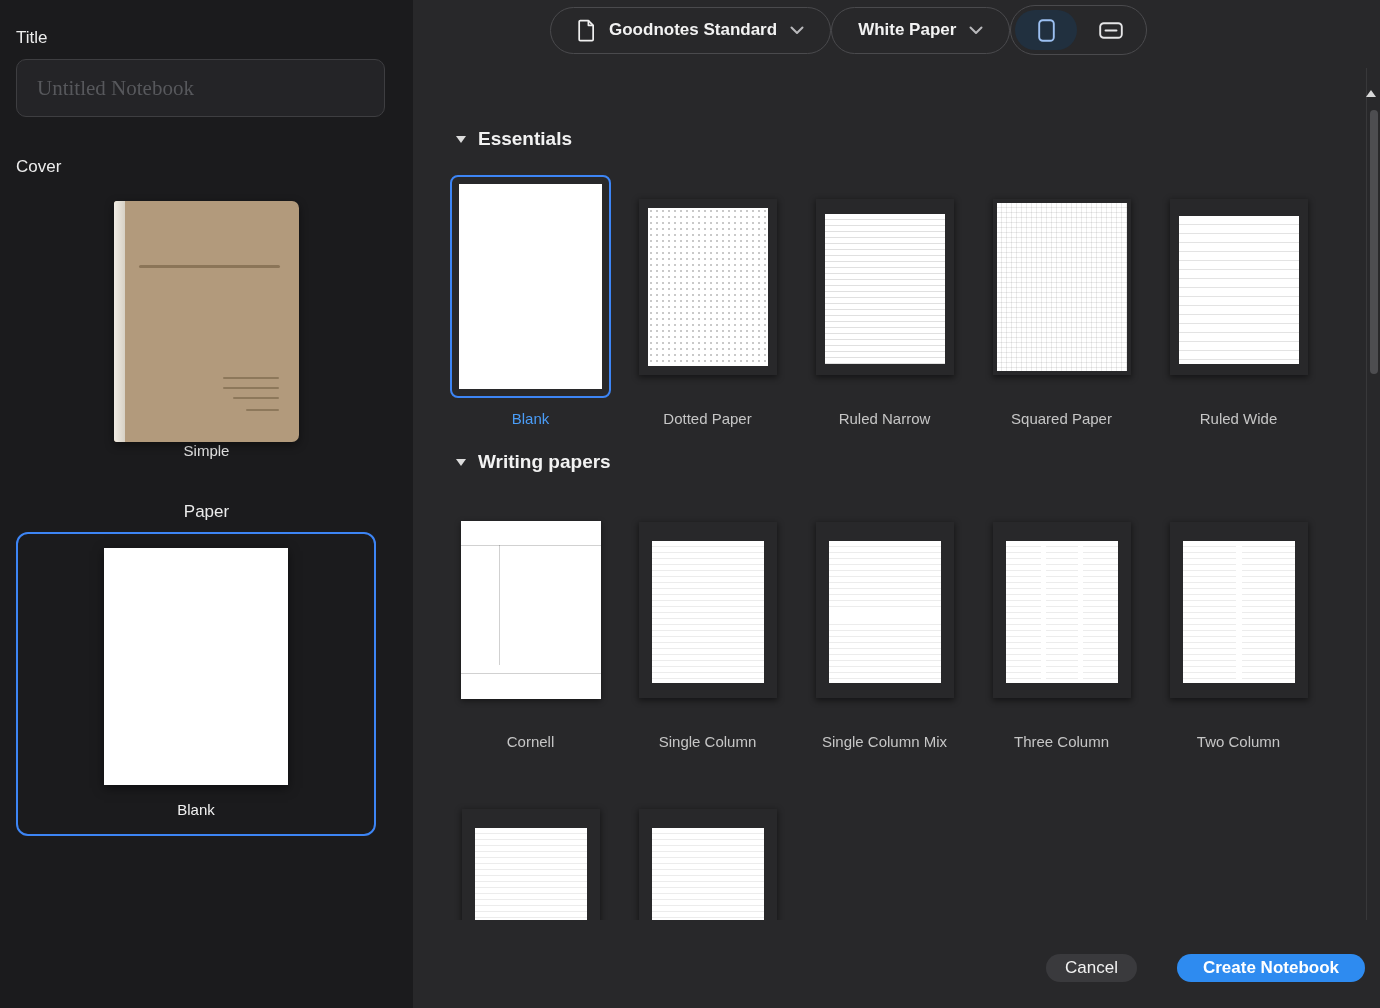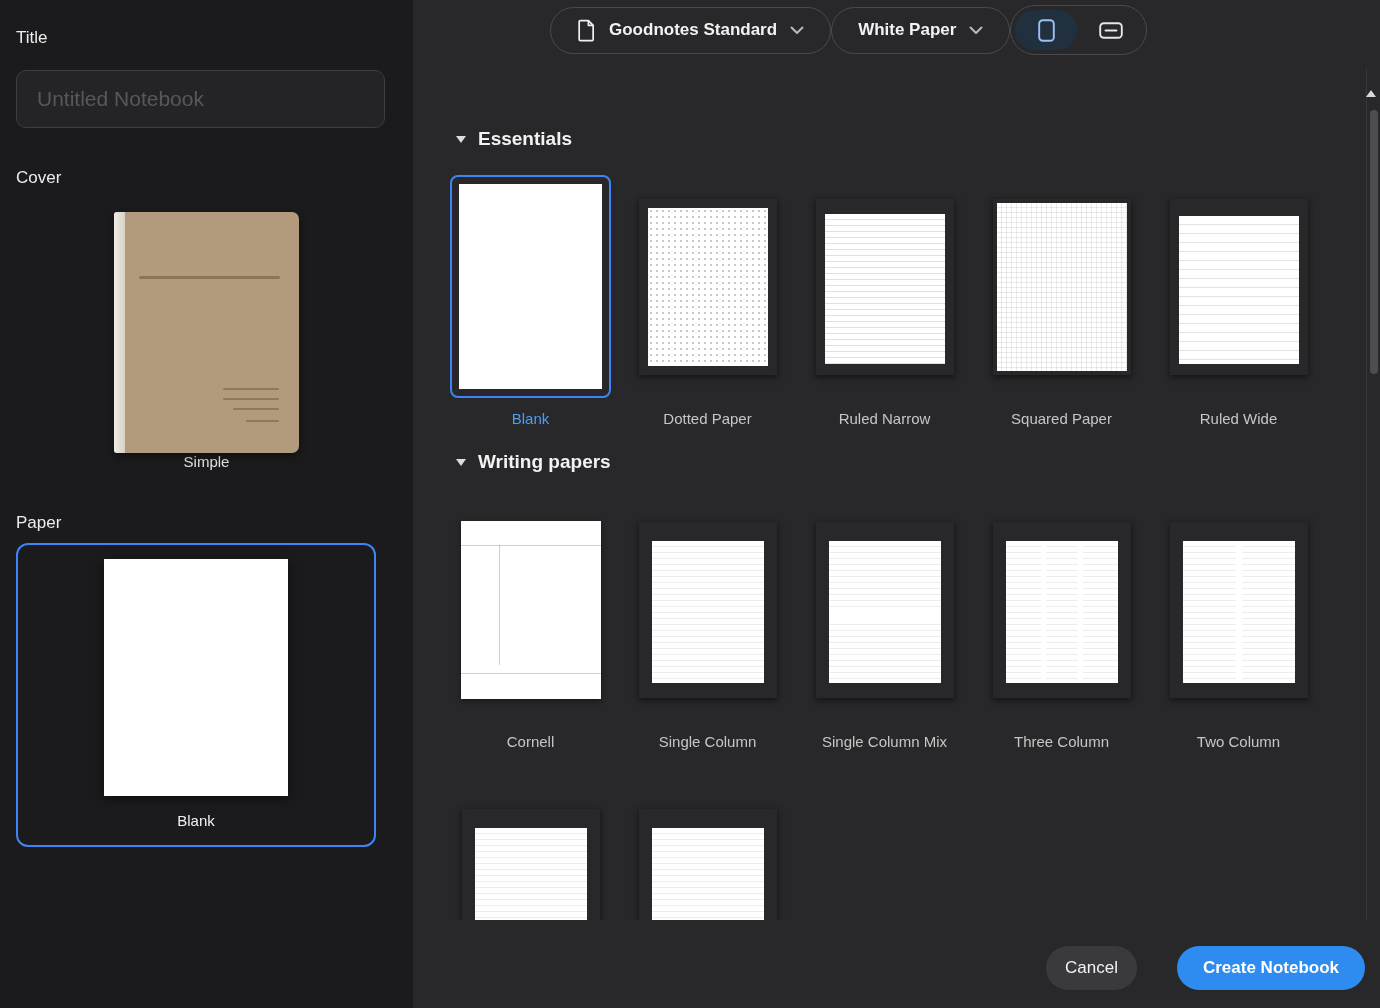--- a/index.html
+++ b/index.html
@@ -4,39 +4,39 @@
 <style>
   * { margin:0; padding:0; box-sizing:border-box; }
   html,body { width:1380px; height:1008px; overflow:hidden; }
   body { font-family:"Liberation Sans", sans-serif; background:#28282a; color:#f2f2f2; }
 
   .app { position:relative; width:1380px; height:1008px; display:flex; }
 
   
   .sidebar { flex:none; width:413px; height:100%; background:#1b1b1d; padding:28px 16px 0; }
   .field-label { font-size:17px; color:#ececec; }
-  .title-input { margin-top:22px; width:369px; height:58px; background:#242427; border:1px solid #3e3e41;
+  .title-input { margin-top:11px; width:369px; height:58px; background:#242427; border:1px solid #3e3e41;
                  border-radius:10px; padding:0 20px; font-size:21px; color:#f0f0f0; outline:none;
-                 font-family:Liberation Sans, sans-serif; }
+                 font-family:Liberation Serif, serif; }
   .title-input::placeholder { color:#57585c; }
 
   .cover-label { margin-top:40px; }
   .cover-block { margin-top:24px; text-align:center; cursor:pointer; }
   .cover-thumb { position:relative; width:185px; height:241px; margin:0 auto; background:#b29a7c;
                  border-radius:3px 7px 7px 3px; box-shadow:0 3px 10px rgba(0,0,0,0.45); overflow:hidden; }
   .cover-spine { position:absolute; left:0; top:0; bottom:0; width:11px;
                  background:linear-gradient(to right,#f1ede5,#d7d1c5); }
   .cover-topline { position:absolute; left:25px; right:19px; top:64px; height:3px;
                    background:rgba(122,101,73,0.7); border-radius:2px; }
   .cover-mini { position:absolute; right:20px; height:2px; background:rgba(122,101,73,0.65); border-radius:1px; }
   .cm1 { top:176px; width:56px; } .cm2 { top:186px; width:56px; }
   .cm3 { top:196px; width:46px; } .cm4 { top:208px; width:33px; }
   .thumb-caption { font-size:15px; color:#e4e4e4; }
 
-  .paper-label { margin-top:43px; }
+  .paper-label { margin-top:43px;text-align:center; }
   .paper-box { margin-top:10px; width:360px; border:2px solid #3d85f5; border-radius:12px;
                padding:14px 0 16px; text-align:center; cursor:pointer; }
   .page-lg { width:184px; height:237px; margin:0 auto; background:#ffffff;
              box-shadow:0 3px 10px rgba(0,0,0,0.5); }
   .paper-box .thumb-caption { margin-top:16px; color:#f2f2f2; }
 
   
   .main { position:relative; flex:1; height:100%; background:#28282a; }
   .scroll-area { position:absolute; left:0; right:0; top:0; bottom:88px; overflow:hidden; }
 
@@ -118,21 +118,21 @@
                    border-left:1px solid rgba(255,255,255,0.08); }
   .scroll-up { position:absolute; right:4px; top:90px; width:0; height:0;
                border-left:5px solid transparent; border-right:5px solid transparent;
                border-bottom:7px solid #d8d8d8; }
   .scroll-thumb { position:absolute; right:2px; top:110px; width:8px; height:264px;
                   background:#4d4d50; border-radius:4px; cursor:pointer; }
 
   
   .footer { position:absolute; left:0; right:0; bottom:0; height:88px; background:#28282a;
             display:flex; align-items:center; justify-content:flex-end; gap:40px; padding:8px 15px 0 0; }
-  .btn { height:44px; border-radius:22px; border:none; font-size:17px; font-family:inherit; cursor:pointer; }
+  .btn { height:28px; border-radius:22px; border:none; font-size:17px; font-family:inherit; cursor:pointer; }
   .btn-cancel { background:#3a3a3d; color:#f2f2f2; padding:0 19px; }
   .btn-create { background:#2e8bf0; color:#ffffff; padding:0 26px; font-weight:bold; }
 
   svg { display:block; }
 </style>
 </head>
 <body>
 
 <div class="app">
 

